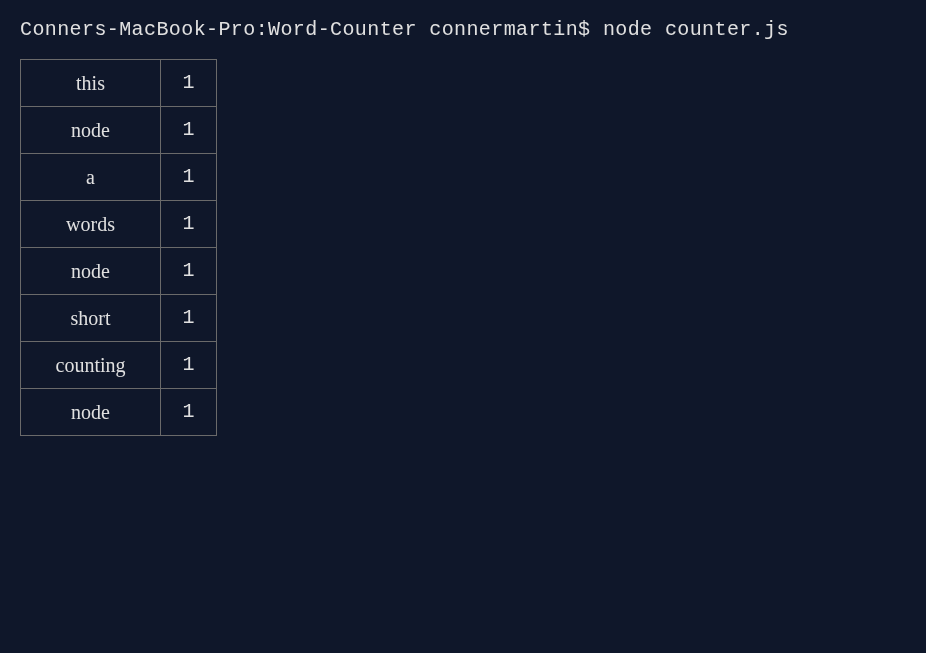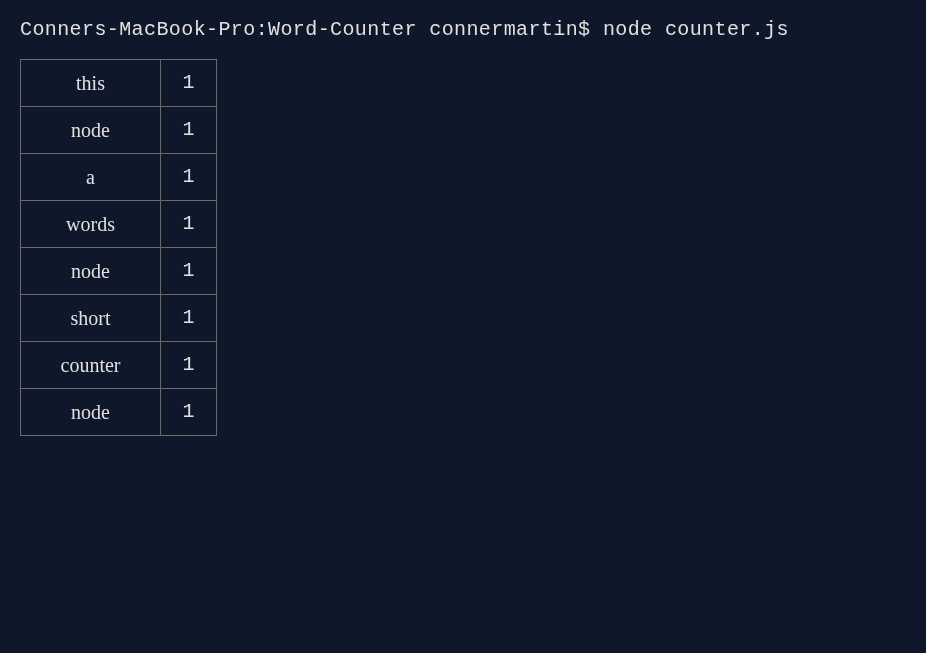--- a/index.html
+++ b/index.html
@@ -82,21 +82,21 @@
         </tr>
         <tr>
           <td>node</td>
           <td>1</td>
         </tr>
         <tr>
           <td>short</td>
           <td>1</td>
         </tr>
         <tr>
-          <td>counter</td>
+          <td>counting</td>
           <td>1</td>
         </tr>
         <tr>
           <td>node</td>
           <td>1</td>
         </tr>
       </tbody>
   </table>
 </div>
 

